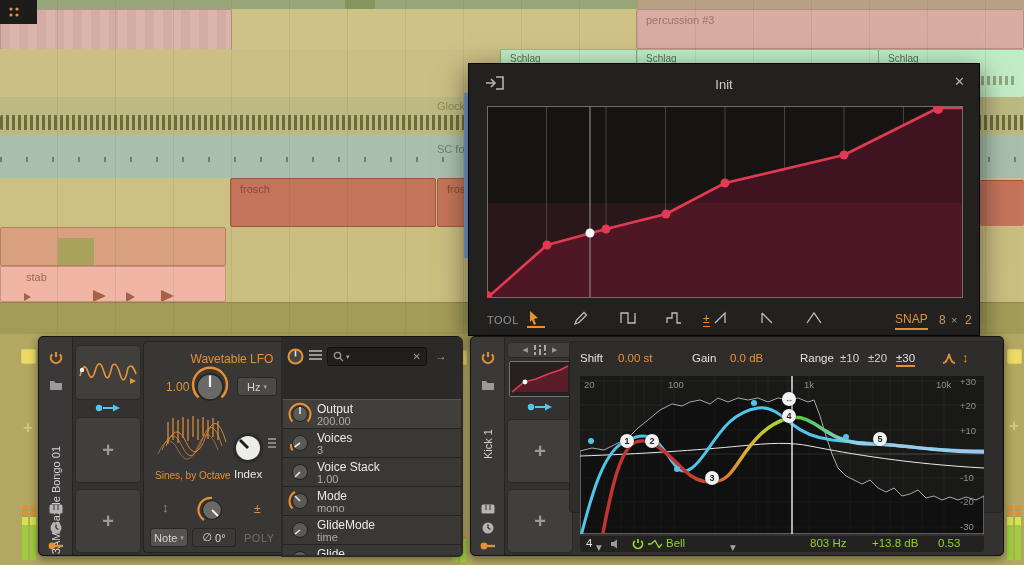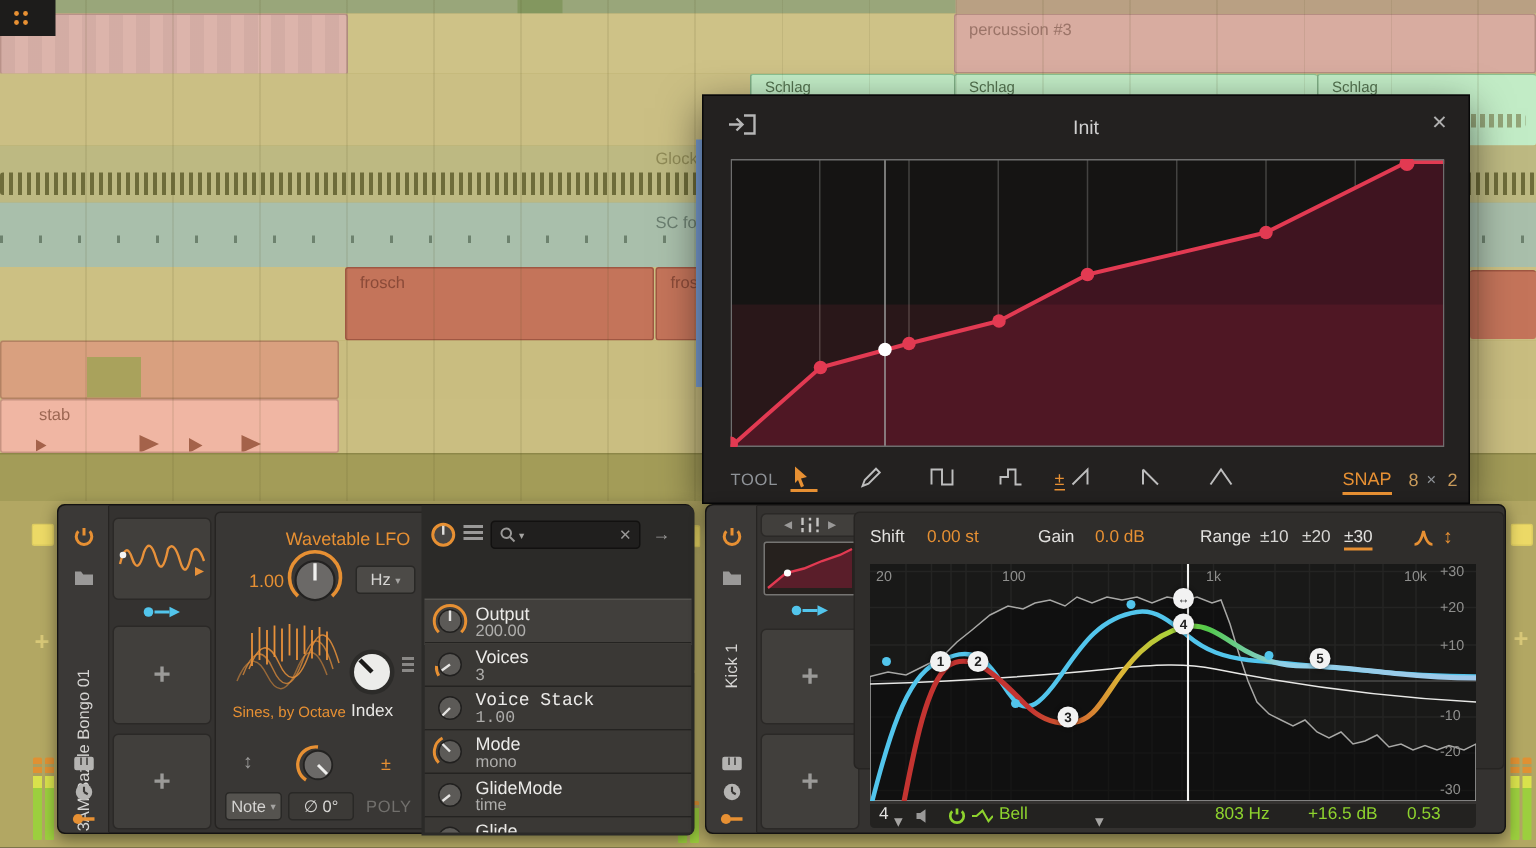--- a/index.html
+++ b/index.html
@@ -382,21 +382,21 @@
         <div class="prow" style="top:58px;">
           <svg width="24" height="24" style="position:absolute;left:5px;top:2px;">
             <path d="M4.5,19.5 A10.5,10.5 0 0 1 3,13" stroke="#e79033" stroke-width="2" fill="none"></path>
             <circle cx="12" cy="12" r="7.5" fill="#5c5a57" stroke="#21201f"></circle>
             <line x1="12" y1="12" x2="6.5" y2="16" stroke="#e6e5e3" stroke-width="1.6"></line>
           </svg>
           <span class="plabel">Voices</span>
           <span class="pvalue">3</span>
         </div>
 
-        <div class="prow" style="top:87px;font-family:Liberation Mono, monospace;">
+        <div class="prow" style="top:87px;">
           <svg width="24" height="24" style="position:absolute;left:5px;top:2px;">
             <circle cx="12" cy="12" r="7.5" fill="#5c5a57" stroke="#21201f"></circle>
             <line x1="12" y1="12" x2="7" y2="17" stroke="#e6e5e3" stroke-width="1.6"></line>
           </svg>
           <span class="plabel">Voice Stack</span>
           <span class="pvalue">1.00</span>
         </div>
 
         <div class="prow" style="top:116px;">
           <svg width="24" height="24" style="position:absolute;left:5px;top:2px;">
@@ -588,19 +588,19 @@
           <path d="M6,1 V5" stroke="#8ed32e" stroke-width="1.8"></path>
             <path d="M2.8,2.8 A4.5,4.5 0 1 0 9.2,2.8" stroke="#8ed32e" stroke-width="1.8" fill="none"></path>
           </svg>
         <svg width="14" height="10" style="position:absolute;left:68px;top:3px;">
           <path d="M0,5 H3 L7,1.5 L11,8.5 L14,5" stroke="#8ed32e" stroke-width="1.4" fill="none" transform="translate(0,0)"></path>
           <path d="M3,5 L7,8.5 L11,1.5" stroke="#8ed32e" stroke-width="0" fill="none"></path>
           </svg>
         <span class="green" style="left:86px;top:1px;">Bell</span>
         <span class="caret" style="left:150px;top:4px;">▾</span>
         <span class="green" style="left:230px;top:1px;">803 Hz</span>
-        <span class="green" style="left:292px;top:1px;">+16.5 dB</span>
+        <span class="green" style="left:292px;top:1px;">+13.8 dB</span>
         <span class="green" style="left:358px;top:1px;">0.53</span>
       </div>
     </div>
   </div>
 
 </div>
 
 </body></html>

